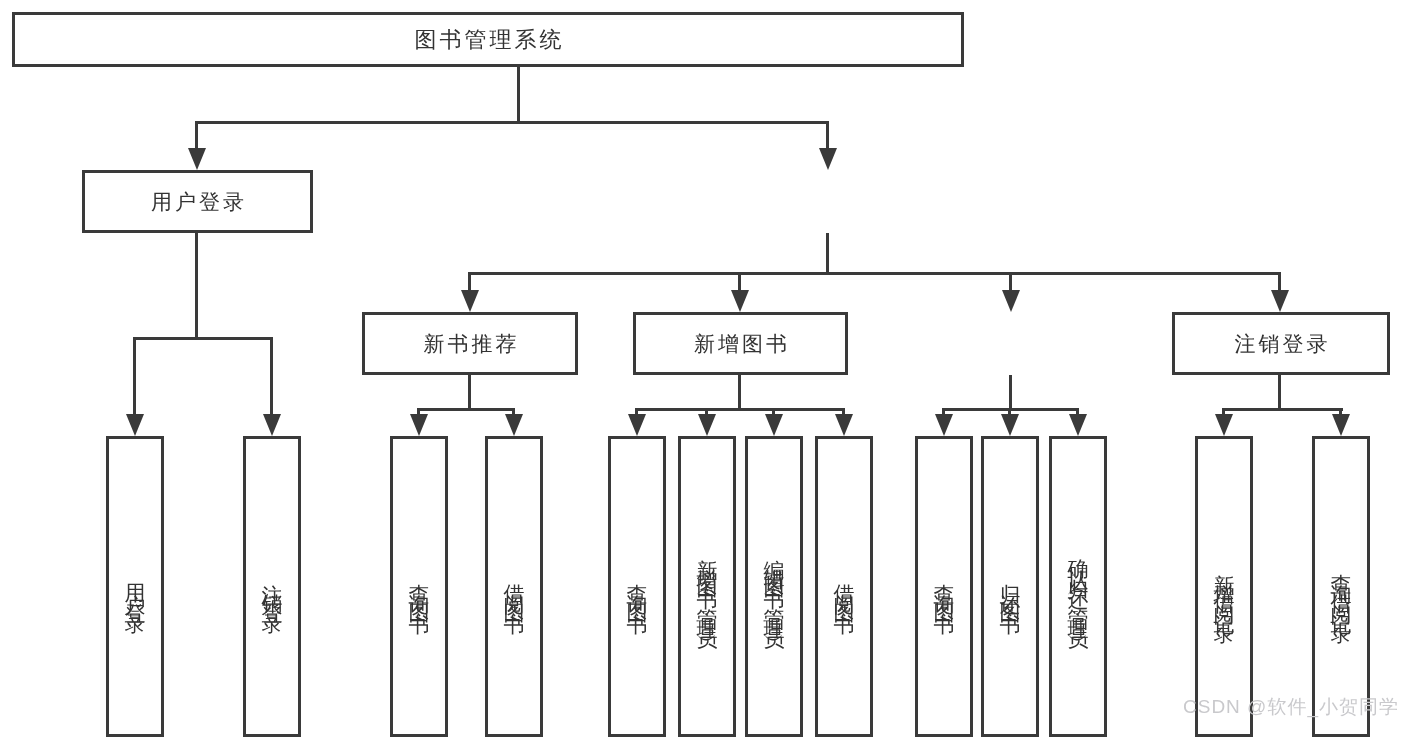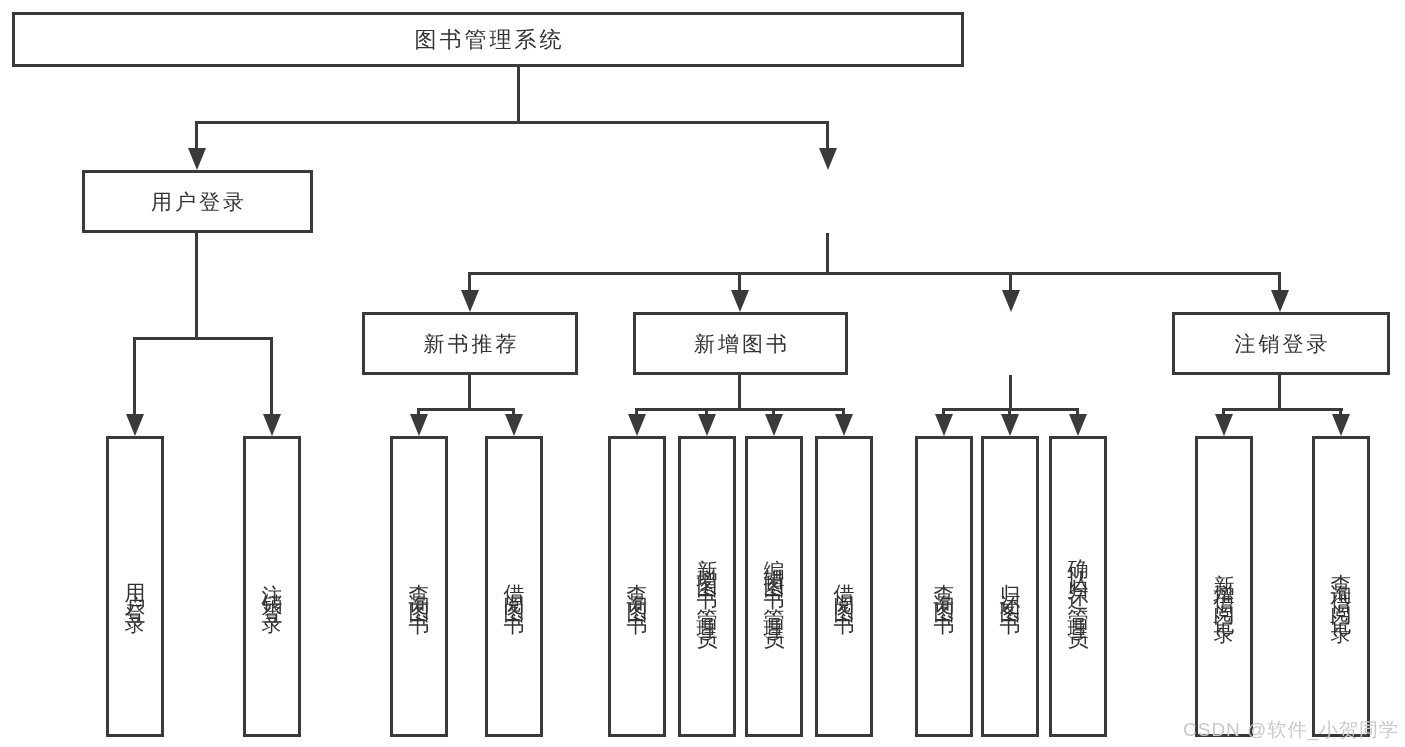--- a/index.html
+++ b/index.html
@@ -27,21 +27,21 @@
   }
   
   .vl{position:absolute;width:3px;background:#3a3a3a;z-index:1;}
   .hl{position:absolute;height:3px;background:#3a3a3a;z-index:1;}
   .ar{
     position:absolute;width:0;height:0;z-index:3;
     border-left:9px solid transparent;border-right:9px solid transparent;
     border-top:22px solid #3a3a3a;
   }
   .watermark{
-    position:absolute;left:1183px;top:717px;z-index:5;
+    position:absolute;left:1183px;top:694px;z-index:5;
     font-size:19px;letter-spacing:1px;color:#c9c9cc;white-space:nowrap;
   }
 </style>
 </head>
 <body>
 
 <div class="canvas">
 
   <div class="node root" style="left:12px;top:12px;width:952px;height:55px">图书管理系统</div>
 

